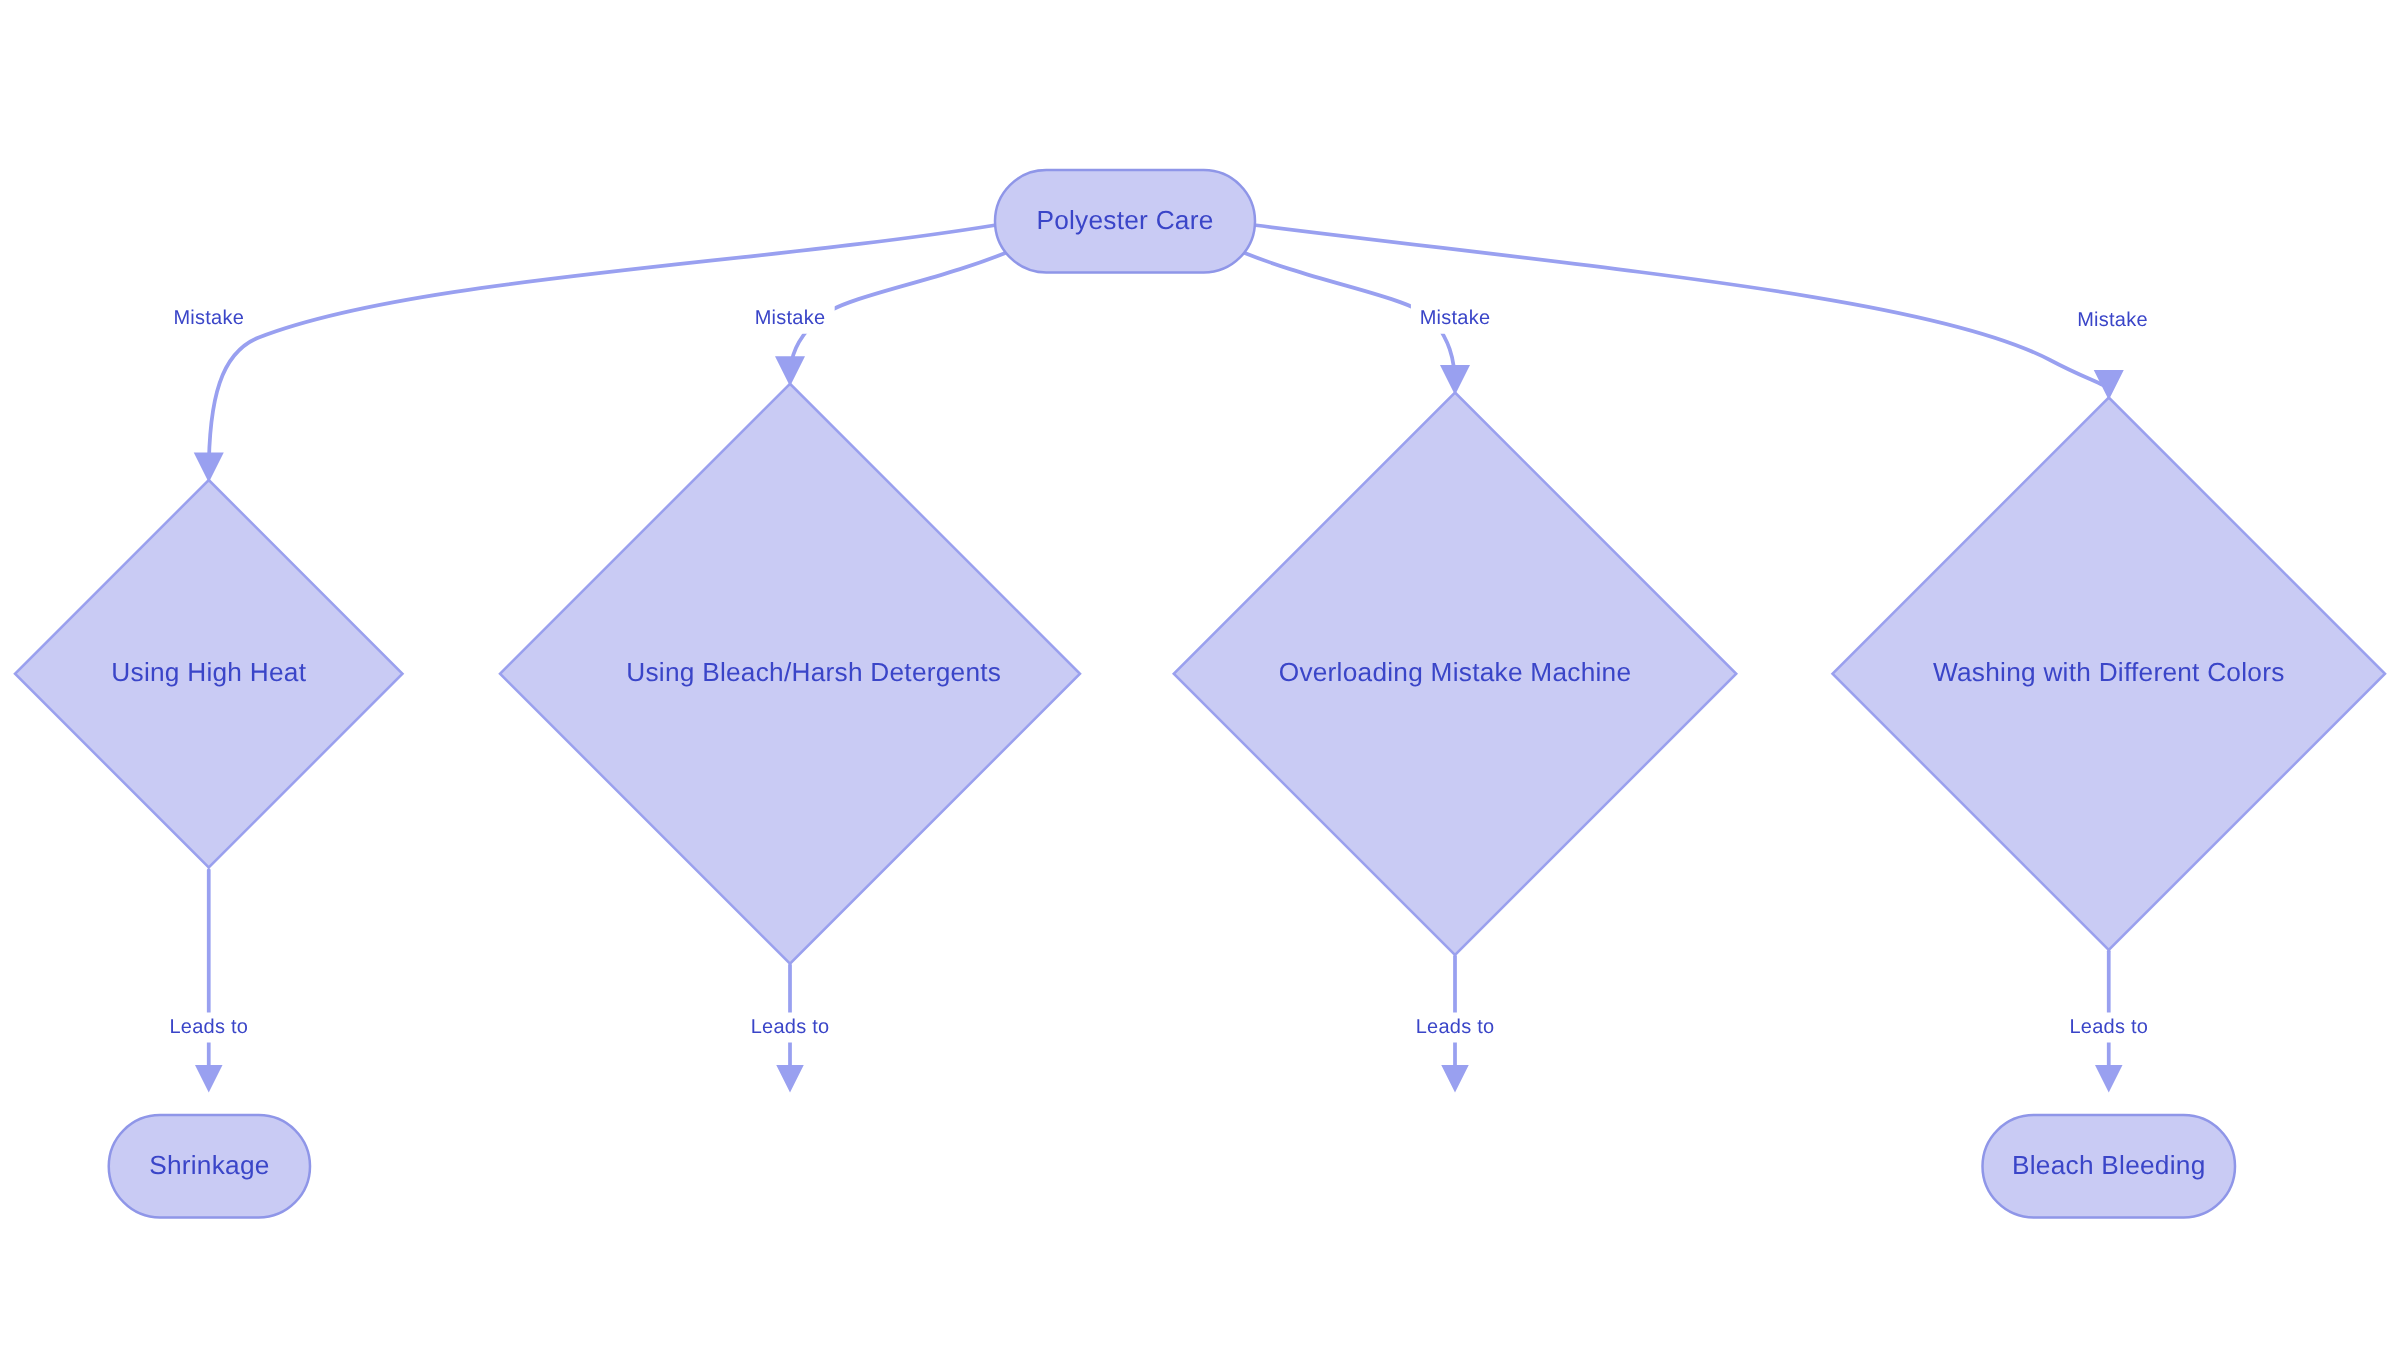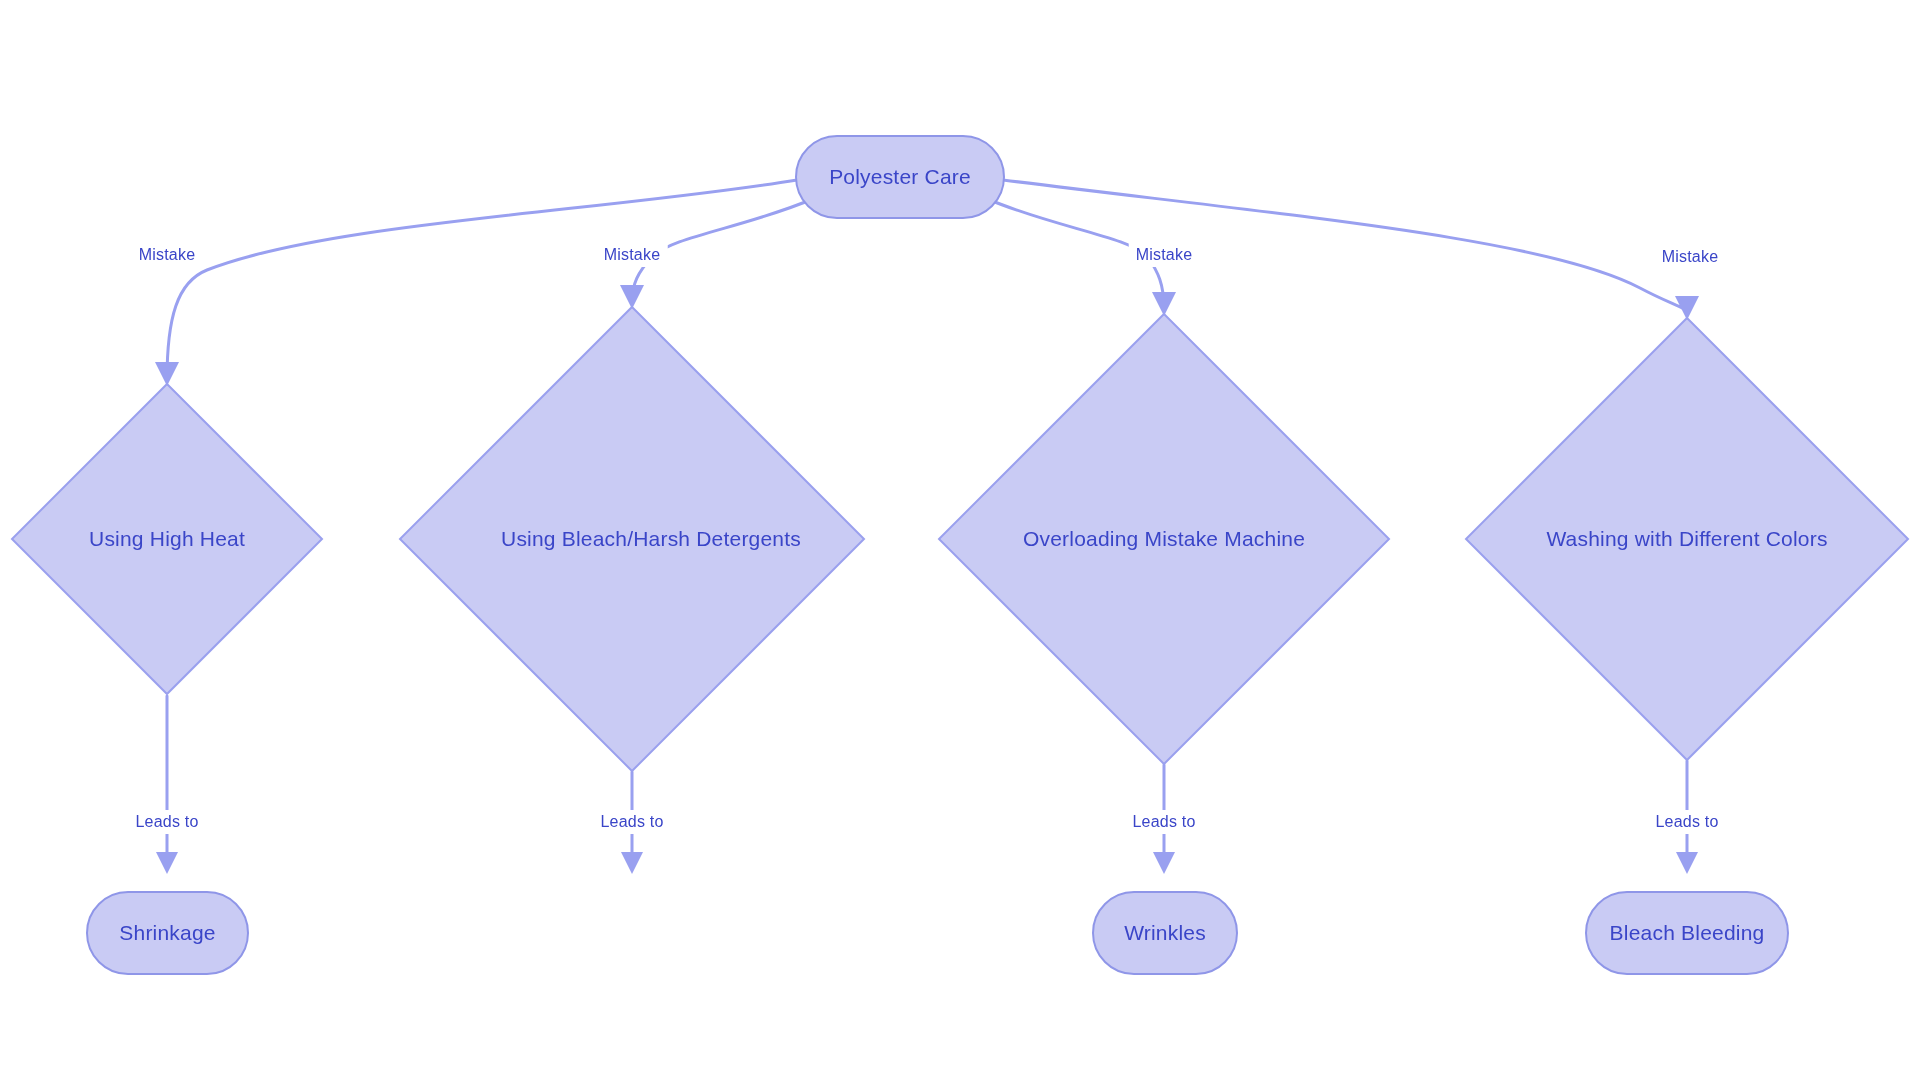--- a/index.html
+++ b/index.html
@@ -111,16 +111,15 @@
   <div class="edge-label" style="left:632px; top:255px;">Mistake</div>
   <div class="edge-label" style="left:1164px; top:255px;">Mistake</div>
   <div class="edge-label" style="left:1690px; top:257px;">Mistake</div>
 
   <div class="edge-label" style="left:167px; top:822px;">Leads to</div>
   <div class="edge-label" style="left:632px; top:822px;">Leads to</div>
   <div class="edge-label" style="left:1164px; top:822px;">Leads to</div>
   <div class="edge-label" style="left:1687px; top:822px;">Leads to</div>
 
   <div class="pill" style="left:86px; top:876px; width:163px; height:84px;">Shrinkage</div>
-  <div class="pill" style="left:1092px; top:876px; width:146px; height:84px;">Wrinkles</div>
   <div class="pill" style="left:1585px; top:876px; width:204px; height:84px;">Bleach Bleeding</div>
 
 </div>
 
 </body></html>

